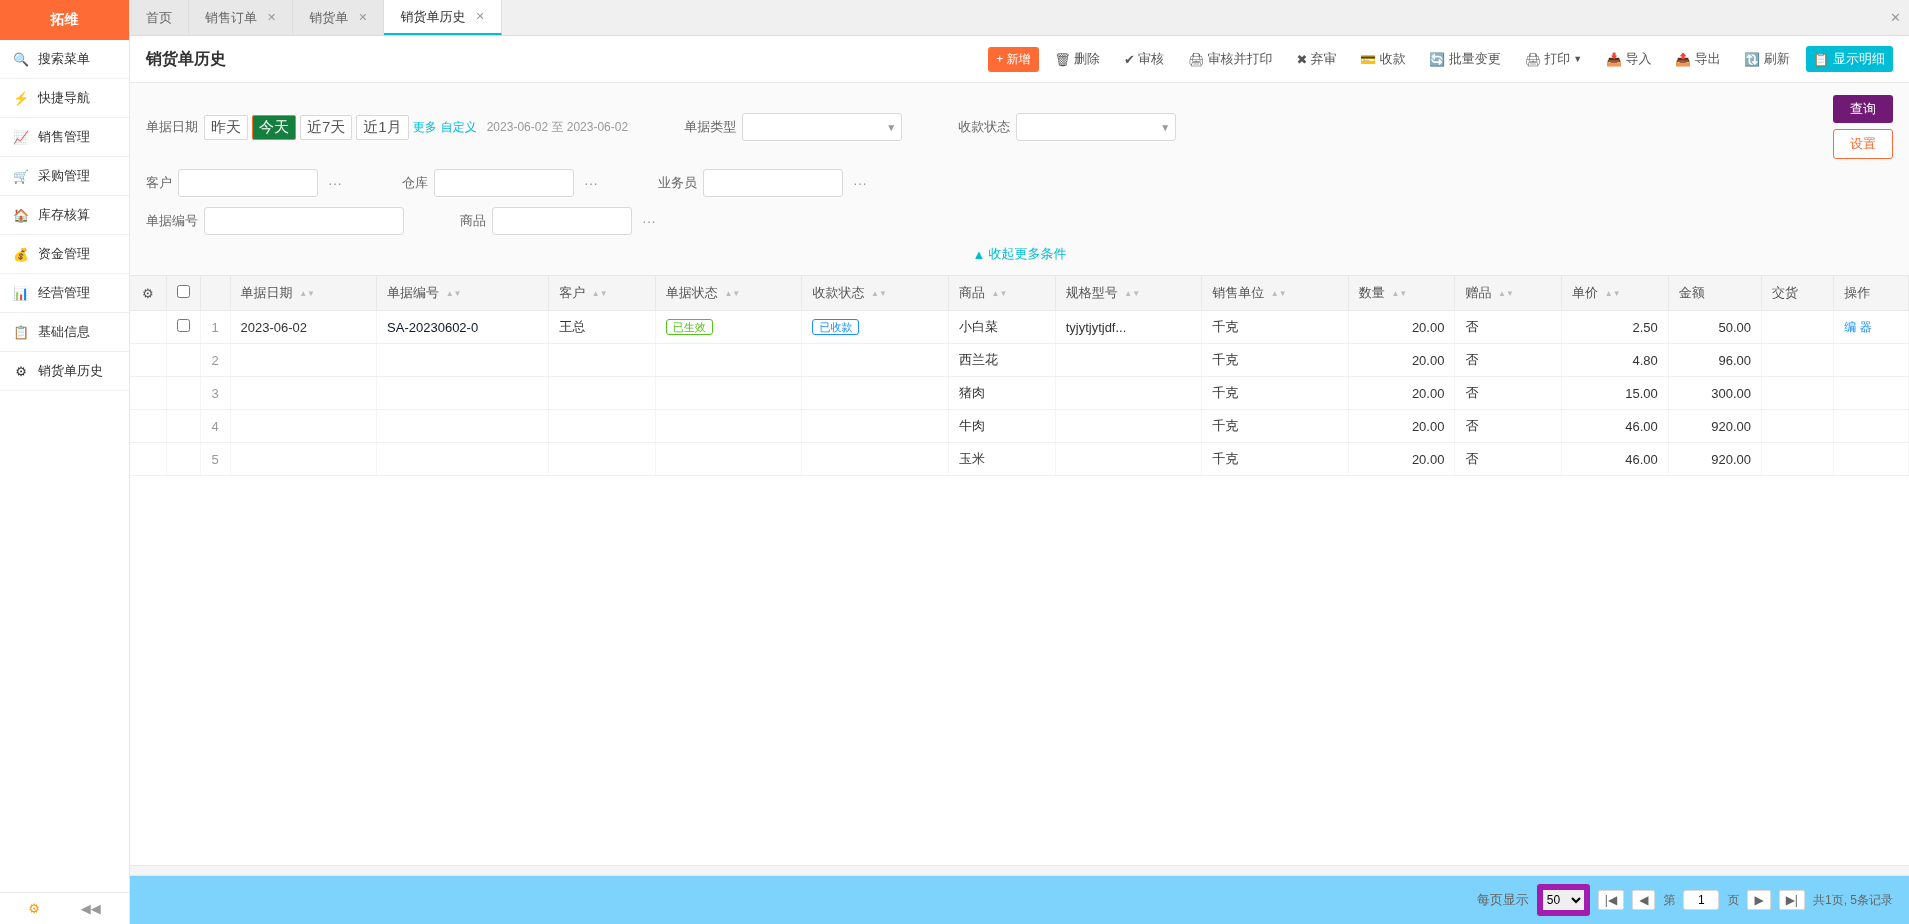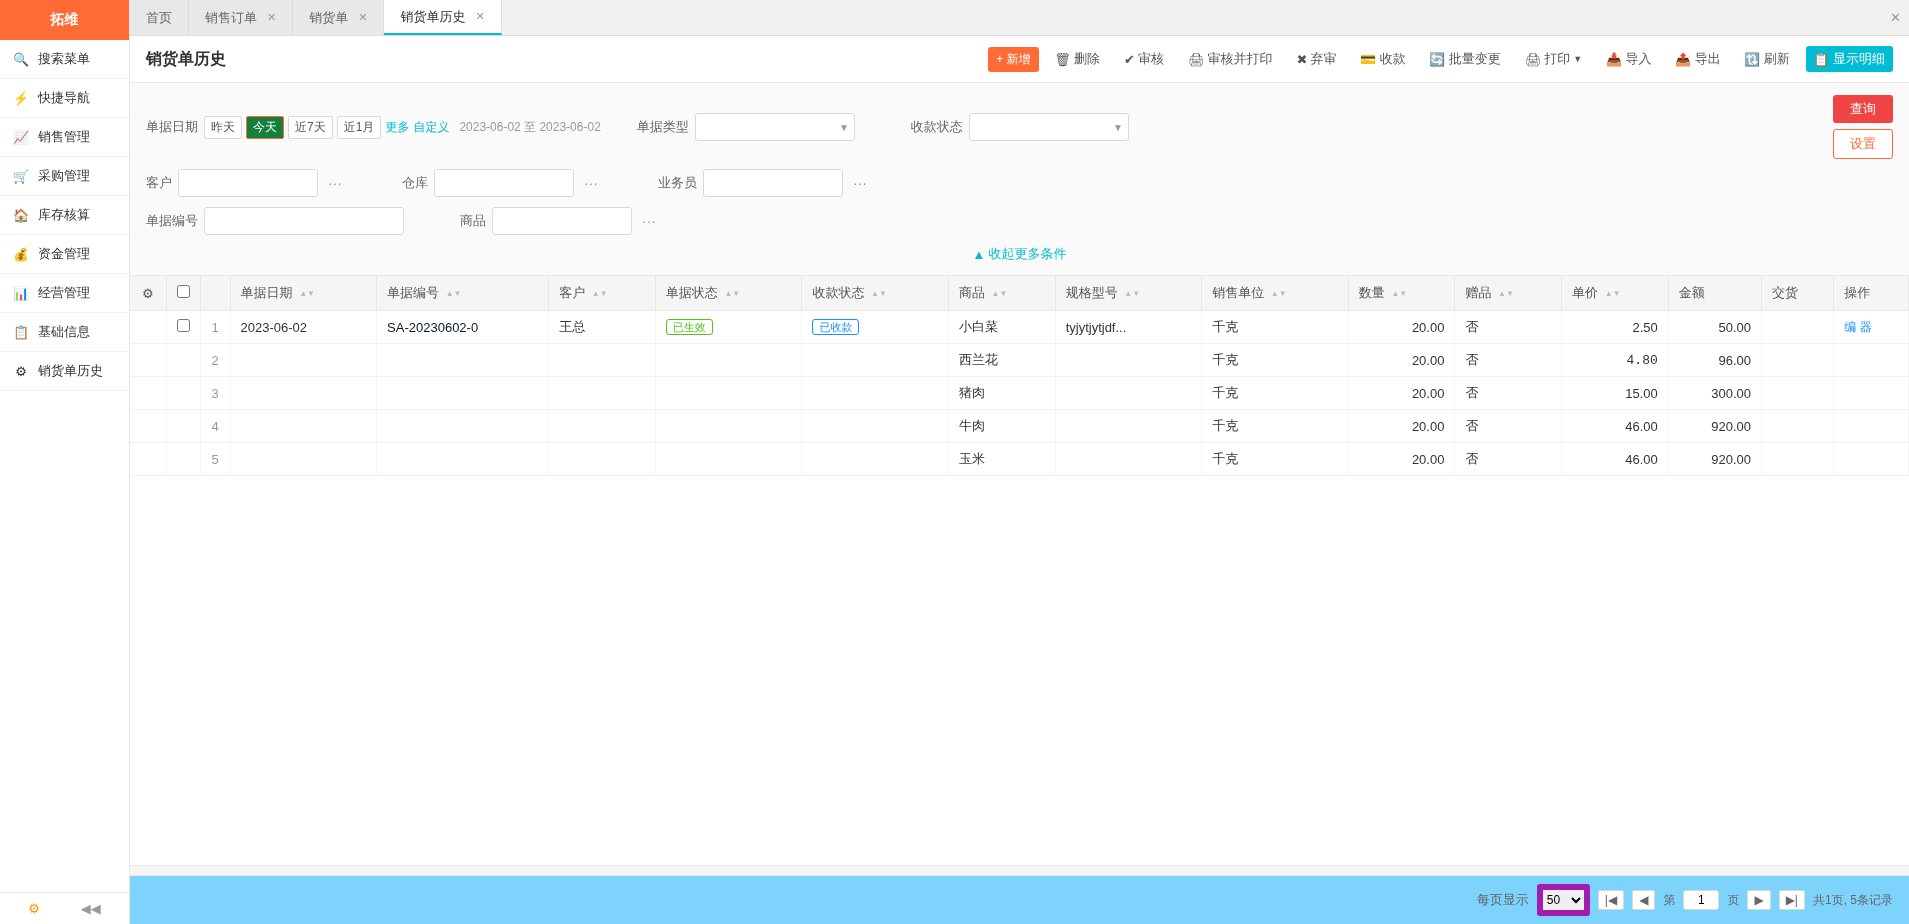--- a/index.html
+++ b/index.html
@@ -198,21 +198,21 @@
       display: flex;
       gap: 4px;
       align-items: center;
     }
     .date-btn {
       padding: 2px 6px;
       border: 1px solid #d9d9d9;
       background: #fff;
       cursor: pointer;
       border-radius: 2px;
-      font-size: 12px;
+      font-size: 15px;
       color: #555;
     }
     .date-btn.active {
       background: #15803d;
       color: #fff;
       border-color: #ff6b35;
     }
     .date-range-text {
       font-size: 12px;
       color: #999;
@@ -236,21 +236,21 @@
     }
     .ellipsis-btn {
       color: #999;
       cursor: pointer;
       font-size: 14px;
       padding: 0 4px;
     }
 
     
     .query-btn {
-      background: #ef4444;
+      background: #701a75;
       color: #fff;
       border: none;
       border-radius: 3px;
       padding: 5px 16px;
       cursor: pointer;
       font-size: 13px;
     }
     .set-btn {
       background: #fff;
       color: #ff6b35;
@@ -525,21 +525,21 @@
           <div class="date-range-btns">
             <button class="date-btn">昨天</button>
             <button class="date-btn active">今天</button>
             <button class="date-btn">近7天</button>
             <button class="date-btn">近1月</button>
             <a class="more-link">更多</a>
             <a class="more-link">自定义</a>
           </div>
           <span class="date-range-text">2023-06-02 至 2023-06-02</span>
         </div>
-        <div class="filter-item" style="margin-left:20px;">
+        <div class="filter-item" style="margin-left:40px;">
           <span class="filter-label">单据类型</span>
           <div class="select-wrapper">
             <select class="filter-select" style="width:160px;">
               <option></option>
             </select>
             <span class="select-arrow">▼</span>
           </div>
         </div>
         <div class="filter-item" style="margin-left:40px;">
           <span class="filter-label">收款状态</span>
@@ -680,21 +680,21 @@
       <td></td>
       <td style="color:#1890ff;cursor:pointer;"></td>
       <td></td>
       <td></td>
       <td></td>
       <td>西兰花</td>
       <td></td>
       <td>千克</td>
       <td style="text-align:right;">20.00</td>
       <td>否</td>
-      <td style="text-align:right;font-family:Liberation Mono, monospace;">4.80</td>
+      <td style="text-align:right;">4.80</td>
       <td style="text-align:right;">96.00</td>
       <td></td>
       <td></td>
     </tr>
             <tr>
       <td></td>
       <td style="text-align:center;"></td>
       <td style="color:#999;text-align:center;">3</td>
       <td></td>
       <td style="color:#1890ff;cursor:pointer;"></td>

